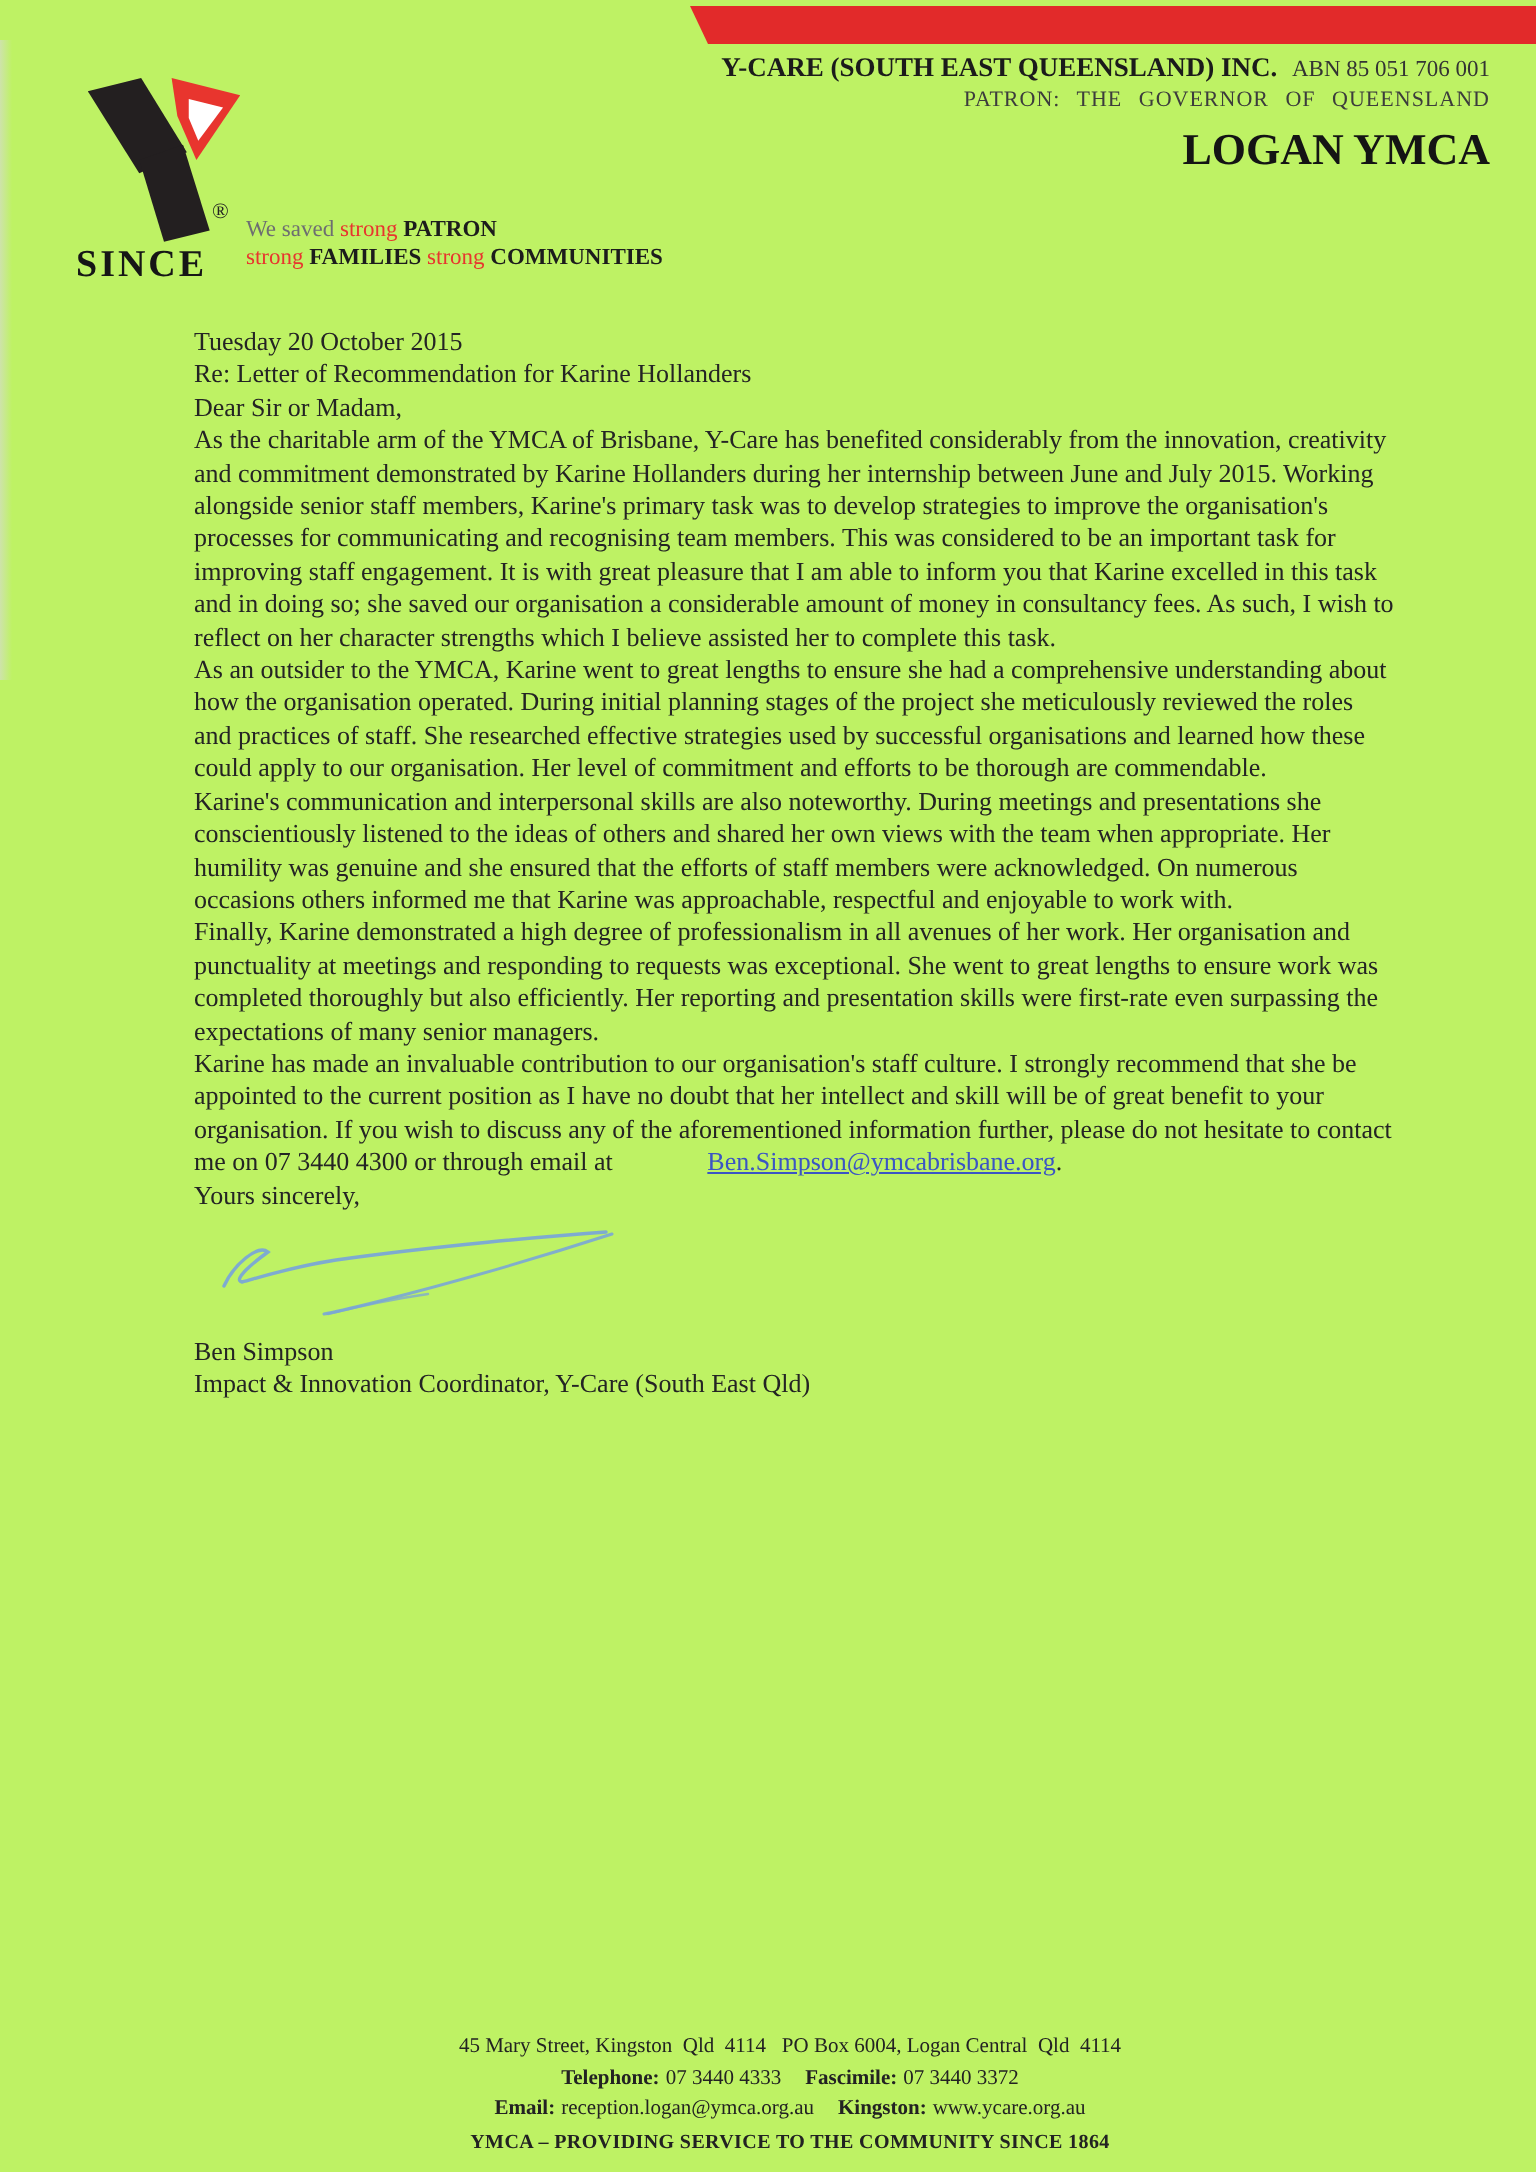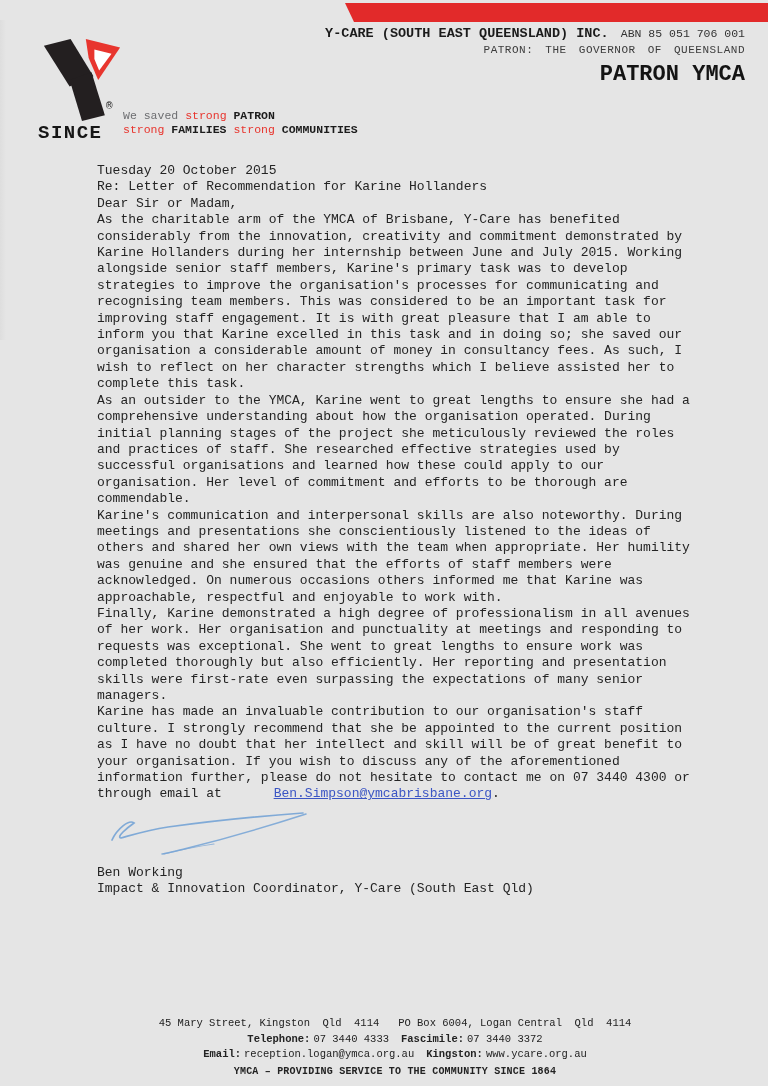--- a/index.html
+++ b/index.html
@@ -1,19 +1,19 @@
 <!DOCTYPE html>
 <html><head>
 <meta charset="utf-8">
 <style>
   html,body { margin:0; padding:0; background:#ffffff; }
   .page {
     position:relative; width:768px; height:1086px; margin:0 auto;
-    background:#e5e5e5; overflow:hidden;
-    font-family:Liberation Mono, monospace; color:#262626;
+    background:#bef264; overflow:hidden;
+    font-family:Liberation Serif, serif; color:#262626;
   }
   .page::before {
     content:""; position:absolute; left:0; top:20px; width:6px; height:320px;
     background:linear-gradient(to right,#d9d9d9,rgba(255,255,255,0)); opacity:.6;
   }
 
   
   .banner {
     position:absolute; top:3px; left:345px; right:0; height:19px;
     background:#e22a2a;
@@ -70,21 +70,21 @@
 <div class="page">
 
   <div class="banner"></div>
 
   <div class="org-line">
     <span class="org-name">Y-CARE (SOUTH EAST QUEENSLAND) INC.</span>
     <span class="org-abn">ABN 85 051 706 001</span>
   </div>
 
   <div class="patron">PATRON: THE GOVERNOR OF QUEENSLAND</div>
-  <div class="branch">PATRON YMCA</div>
+  <div class="branch">LOGAN YMCA</div>
 
   <div class="logo-block">
     <svg class="logo-svg" viewBox="0 0 84 88" aria-hidden="true">
       <polygon points="2,9 30,2 54,41 29,52" fill="#231f20"></polygon>
       <polygon points="29,45 52,37 66,82 42,88" fill="#231f20"></polygon>
       <polygon points="46,2 82,11 59,45 49,22" fill="#e8352e"></polygon>
       <polygon points="55,13 73,17.5 60,35 55,23" fill="#ffffff"></polygon>
     </svg>
     <span class="reg-mark">®</span>
     <p class="logo-word">SINCE</p>
@@ -100,30 +100,31 @@
     <p class="subject">Re: Letter of Recommendation for Karine Hollanders</p>
     <p class="salutation">Dear Sir or Madam,</p>
 
     <p class="para-1">As the charitable arm of the YMCA of Brisbane, Y-Care has benefited considerably from the innovation, creativity and commitment demonstrated by Karine Hollanders during her internship between June and July 2015. Working alongside senior staff members, Karine's primary task was to develop strategies to improve the organisation's processes for communicating and recognising team members. This was considered to be an important task for improving staff engagement. It is with great pleasure that I am able to inform you that Karine excelled in this task and in doing so; she saved our organisation a considerable amount of money in consultancy fees. As such, I wish to reflect on her character strengths which I believe assisted her to complete this task.</p>
     <p class="para">As an outsider to the YMCA, Karine went to great lengths to ensure she had a comprehensive understanding about how the organisation operated. During initial planning stages of the project she meticulously reviewed the roles and practices of staff. She researched effective strategies used by successful organisations and learned how these could apply to our organisation. Her level of commitment and efforts to be thorough are commendable.</p>
     <p class="para">Karine's communication and interpersonal skills are also noteworthy. During meetings and presentations she conscientiously listened to the ideas of others and shared her own views with the team when appropriate. Her humility was genuine and she ensured that the efforts of staff members were acknowledged. On numerous occasions others informed me that Karine was approachable, respectful and enjoyable to work with.</p>
     <p class="para">Finally, Karine demonstrated a high degree of professionalism in all avenues of her work. Her organisation and punctuality at meetings and responding to requests was exceptional. She went to great lengths to ensure work was completed thoroughly but also efficiently. Her reporting and presentation skills were first-rate even surpassing the expectations of many senior managers.</p>
 
     <p class="para-last"><span>Karine has made an invaluable contribution to our organisation's staff culture. I strongly recommend that she be appointed to the current position as I have no doubt that her intellect and skill will be of great benefit to your organisation. If you wish to discuss any of the aforementioned information further, please do not hesitate to contact me on 07 3440 4300 or through email at </span><a class="email-link">Ben.Simpson@ymcabrisbane.org</a><span>.</span></p>
 
+    <p class="valediction">Yours sincerely,</p>
 
     <div class="signature-wrap">
       <svg class="signature-svg" viewBox="0 0 238 58" aria-hidden="true">
         <path d="M12,33 C17,22 29,12 34,16 C27,21 16,30 21,31 C32,28 48,23 68,20 C118,13 175,8 203,6" fill="none" stroke="#7aa6d6" stroke-width="1.7" stroke-linecap="round" opacity="0.95"></path>
         <path d="M206,7 C175,17 128,31 88,41 C78,43.5 68,46 62,47" fill="none" stroke="#7aa6d6" stroke-width="1.5" stroke-linecap="round" opacity="0.9"></path>
         <path d="M64,47 C80,43 100,39 114,37" fill="none" stroke="#7aa6d6" stroke-width="1.2" stroke-linecap="round" opacity="0.75"></path>
       </svg>
     </div>
 
-    <p class="signatory-name">Ben Working</p>
+    <p class="signatory-name">Ben Simpson</p>
     <p class="signatory-title">Impact &amp; Innovation Coordinator, Y-Care (South East Qld)</p>
   </div>
 
   <div class="footer">
     <div class="pre">45 Mary Street, Kingston  Qld  4114   PO Box 6004, Logan Central  Qld  4114</div>
     <div>
       <span class="f-label">Telephone:</span><span class="f-value">07 3440 4333</span><span class="f-label">Fascimile:</span><span class="f-value">07 3440 3372</span>
     </div>
     <div>
       <span class="f-label">Email:</span><span class="f-value">reception.logan@ymca.org.au</span><span class="f-label">Kingston:</span><span class="f-value">www.ycare.org.au</span>

